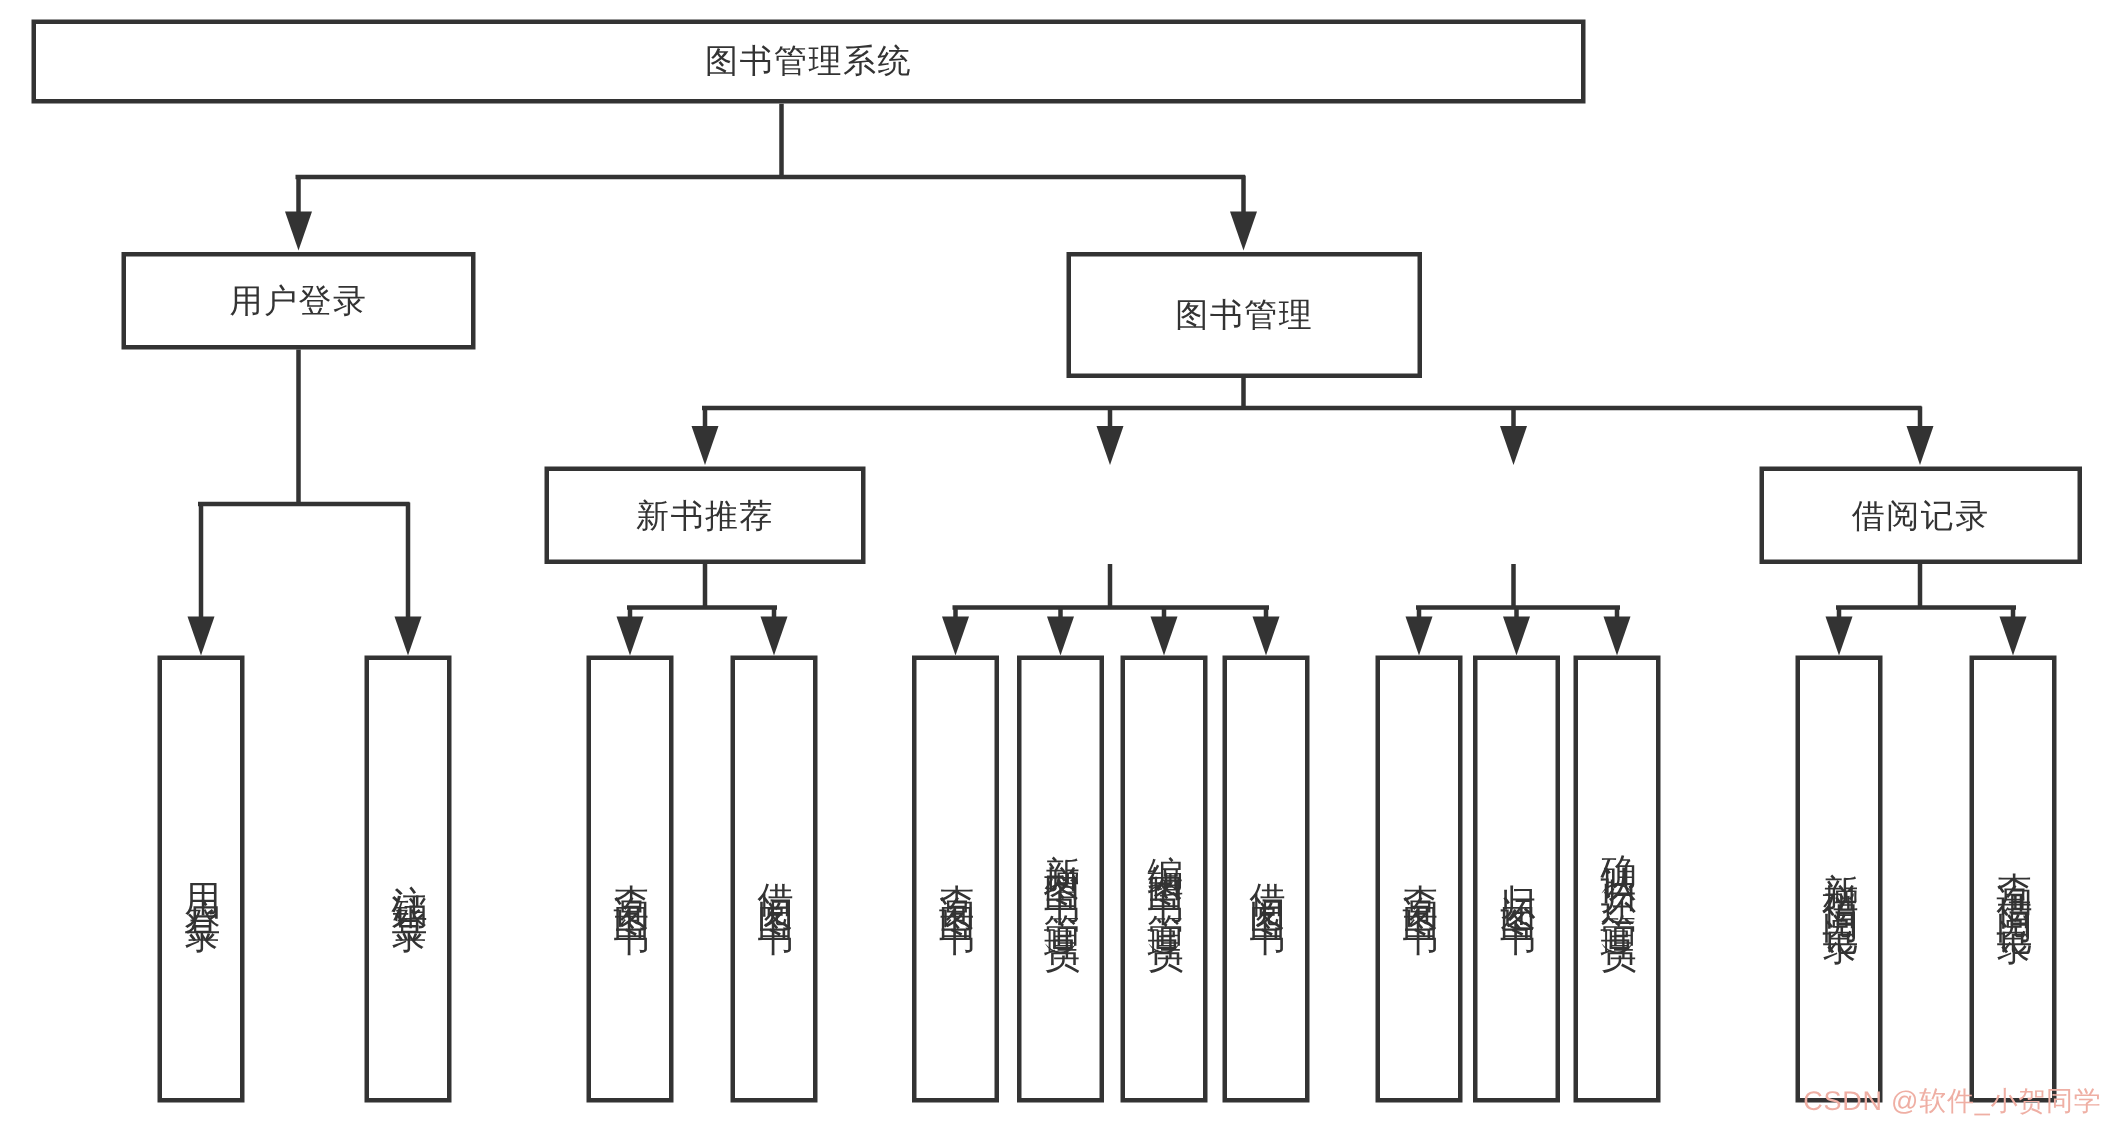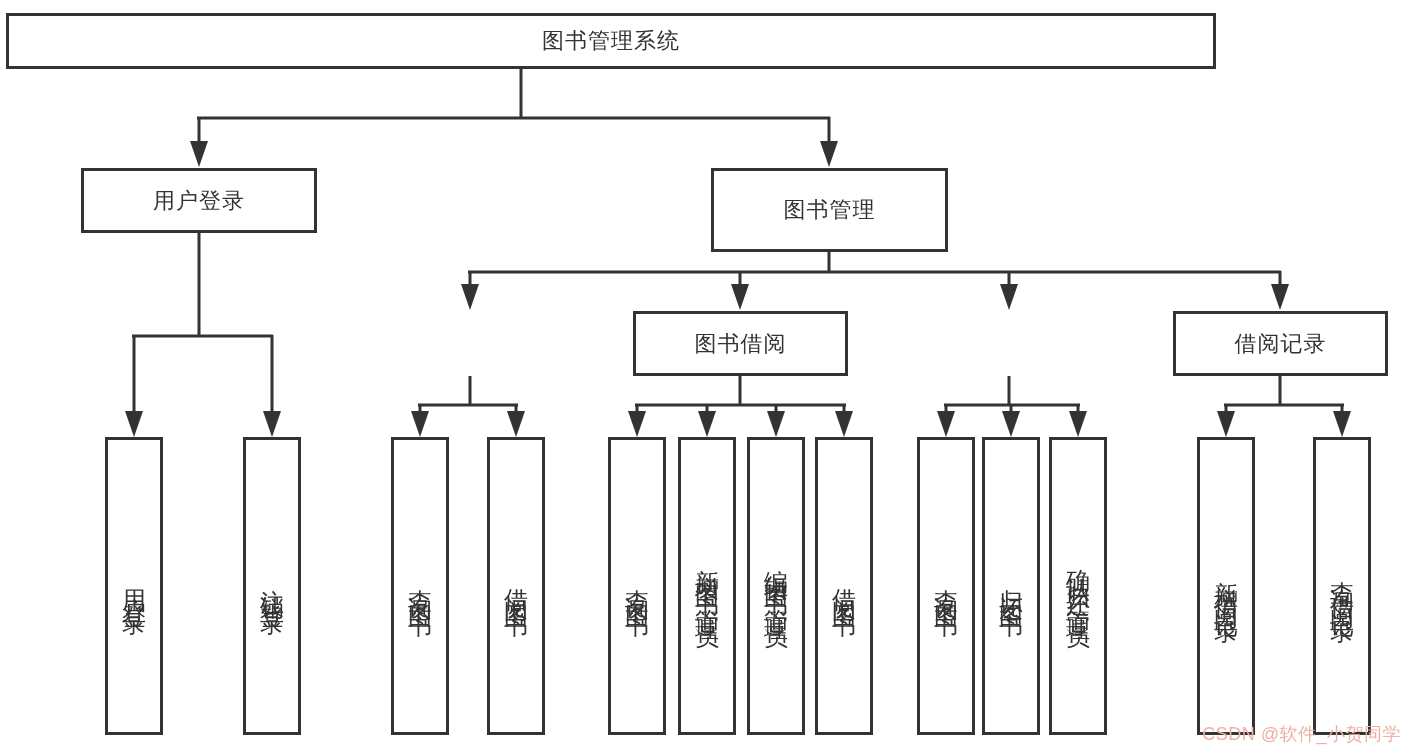--- a/index.html
+++ b/index.html
@@ -81,33 +81,33 @@
       <polygon points="767,411 785,411 776,437"></polygon>
       <polygon points="835,411 853,411 844,437"></polygon>
       <polygon points="937,411 955,411 946,437"></polygon>
       <polygon points="1002,411 1020,411 1011,437"></polygon>
       <polygon points="1069,411 1087,411 1078,437"></polygon>
       <polygon points="1217,411 1235,411 1226,437"></polygon>
       <polygon points="1333,411 1351,411 1342,437"></polygon>
     </g>
   </svg>
 
-  <div class="box" style="left:6px;top:13px;width:1210px;height:56px">
+  <div class="box" style="left:21px;top:13px;width:1036px;height:56px">
     <span class="hlabel">图书管理系统</span>
   </div>
 
   <div class="box" style="left:81px;top:168px;width:236px;height:65px">
     <span class="hlabel">用户登录</span>
   </div>
   <div class="box" style="left:711px;top:168px;width:237px;height:84px">
     <span class="hlabel">图书管理</span>
   </div>
 
-  <div class="box" style="left:633px;top:311px;width:215px;height:65px">
-    <span class="hlabel">图书借阅</span>
+  <div class="box" style="left:363px;top:311px;width:214px;height:65px">
+    <span class="hlabel">新书推荐</span>
   </div>
   <div class="box" style="left:1173px;top:311px;width:215px;height:65px">
     <span class="hlabel">借阅记录</span>
   </div>
 
   <div class="box leaf" style="left:105px">
     <span class="vtext">用户登录</span>
   </div>
   <div class="box leaf" style="left:243px">
     <span class="vtext">注销登录</span>

